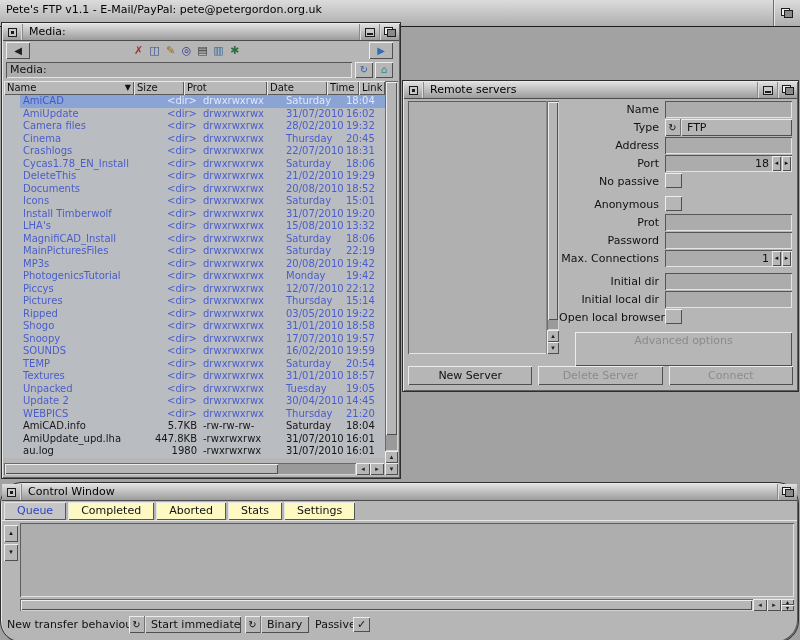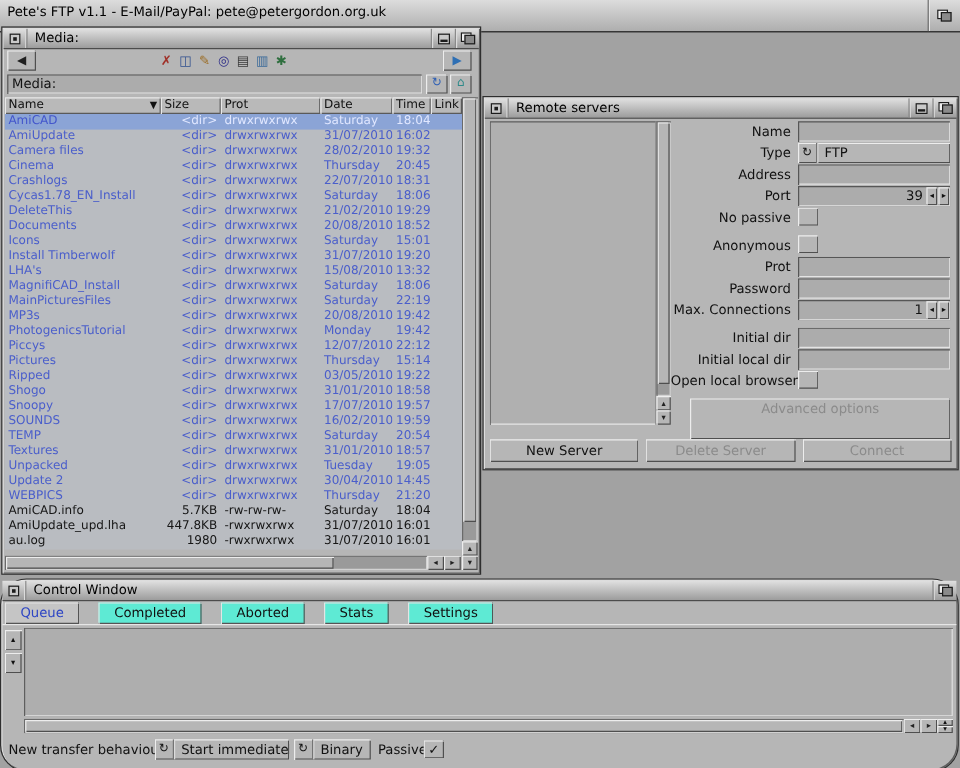--- a/index.html
+++ b/index.html
@@ -57,21 +57,21 @@
   .path-field{position:absolute;left:3px;top:1px;width:346px;height:16px;line-height:15px;}
   .sq-btn{position:absolute;top:1px;width:18px;height:16px;line-height:15px;font-size:10px;}
   #path-btn1{left:352px;color:#2e5fb4;}
   #path-btn2{left:372px;color:#2e8a8a;}
   .list-header{position:absolute;top:58px;left:2px;right:15px;height:14px;display:flex;}
   .hcell{background:#b9b9b9;box-shadow:inset 1px 1px 0 #e8e8e8,inset -1px -1px 0 #5a5a5a;
     font-size:10px;line-height:14px;padding:0 3px;display:flex;overflow:hidden;white-space:nowrap;}
   .hcell .sort{margin-left:auto;font-size:8px;line-height:14px;}
   .c-name{width:130px;}.c-size{width:50px;}.c-prot{width:83px;}.c-date{width:60px;}.c-time{width:32px;}.c-link{flex:1;}
   #file-list{position:absolute;top:72px;left:2px;right:15px;height:363px;background:#b9bcc1;overflow:hidden;}
-  .file-row{display:flex;height:12.5px;line-height:12.5px;font-size:10px;}
+  .file-row{display:flex;height:12.5px;line-height:12.5px;font-size:10px;margin-left:16px;}
   .file-row .cell{padding:0 3px;overflow:hidden;white-space:nowrap;}
   .file-row .c-size{text-align:right;}
   .file-row.dir{color:#4a5ecb;}
   .file-row.file{color:#161616;}
   .file-row.selected{background:#8ba4d6;color:#e0e7ff;}
   .file-row.selected .c-name{color:#4356cc;}
   .vbar{position:absolute;top:58px;right:2px;bottom:3px;width:13px;display:flex;flex-direction:column;}
   .vtrack{flex:1;background:#9a9a9a;box-shadow:inset 1px 1px 0 #6a6a6a,inset -1px -1px 0 #d2d2d2;padding:1px;}
   .vthumb{width:100%;height:96%;background:#b6b6b6;box-shadow:inset 1px 1px 0 #ededed,inset -1px -1px 0 #4f4f4f;}
   .vbar .sbtn{height:12px;line-height:12px;}
@@ -96,22 +96,22 @@
   .f-num{display:flex;padding:0;}
   .numval{flex:1;text-align:right;padding-right:3px;}
   .step{width:9px;height:15px;line-height:14px;margin:1px 1px 1px 0;font-size:7px;text-align:center;
     background:#b6b6b6;box-shadow:inset 1px 1px 0 #ededed,inset -1px -1px 0 #4f4f4f;flex:0 0 9px;}
   .adv-btn{flex:1;margin-left:16px;height:34px;line-height:18px;}
   .rbuttons{position:absolute;left:5px;right:5px;bottom:6px;display:flex;gap:6px;}
   .rbuttons .btn{flex:1;height:19px;line-height:19px;}
 
   
   #win-control{left:0;top:482px;width:799px;height:161px;border-radius:22px;}
-  .tabs{position:absolute;left:3px;top:19px;height:18px;display:flex;gap:16px;}
-  .tab{padding:0 13px;line-height:18px;font-size:11px;background:#5eead4;
+  .tabs{position:absolute;left:3px;top:19px;height:18px;display:flex;gap:2px;}
+  .tab{padding:0 13px;line-height:18px;font-size:11px;background:#fef9c3;
     box-shadow:inset 1px 1px 0 #e4e4e4,inset -1px -1px 0 #555;white-space:nowrap;}
   .tab.active{background:#c5c5c5;color:#2d45c4;}
   .tab-line{position:absolute;left:1px;right:1px;top:37px;height:1px;background:#e6e6e6;}
   .queue-side{position:absolute;left:3px;top:42px;width:14px;}
   .mini{width:14px;height:17px;line-height:16px;font-size:7px;margin-bottom:2px;}
   .queue-area{position:absolute;left:19px;top:40px;right:4px;height:74px;background:#aeaeae;
     box-shadow:inset 1px 1px 0 #5e5e5e,inset -1px -1px 0 #e2e2e2;}
   .c-hbar{position:absolute;left:19px;right:4px;top:116px;height:12px;display:flex;}
   .c-hbar .hthumb{width:100%;}
   .c-hbar .sbtn{width:14px;line-height:12px;}
@@ -498,21 +498,21 @@
             <span class="cyc-label">FTP</span>
           </div>
         </div>
       <div class="frow">
           <div class="f-label">Address</div>
           <div class="f-ctrl field"></div>
         </div>
       <div class="frow">
           <div class="f-label">Port</div>
         <div class="f-ctrl field f-num">
-          <span class="numval">39</span>
+          <span class="numval">18</span>
           <span class="step">◂</span>
           <span class="step">▸</span>
         </div>
         </div>
       <div class="frow">
           <div class="f-label">No passive</div>
           <div class="checkbox"></div>
         </div>
       <div class="fspace"></div>
       <div class="frow">

